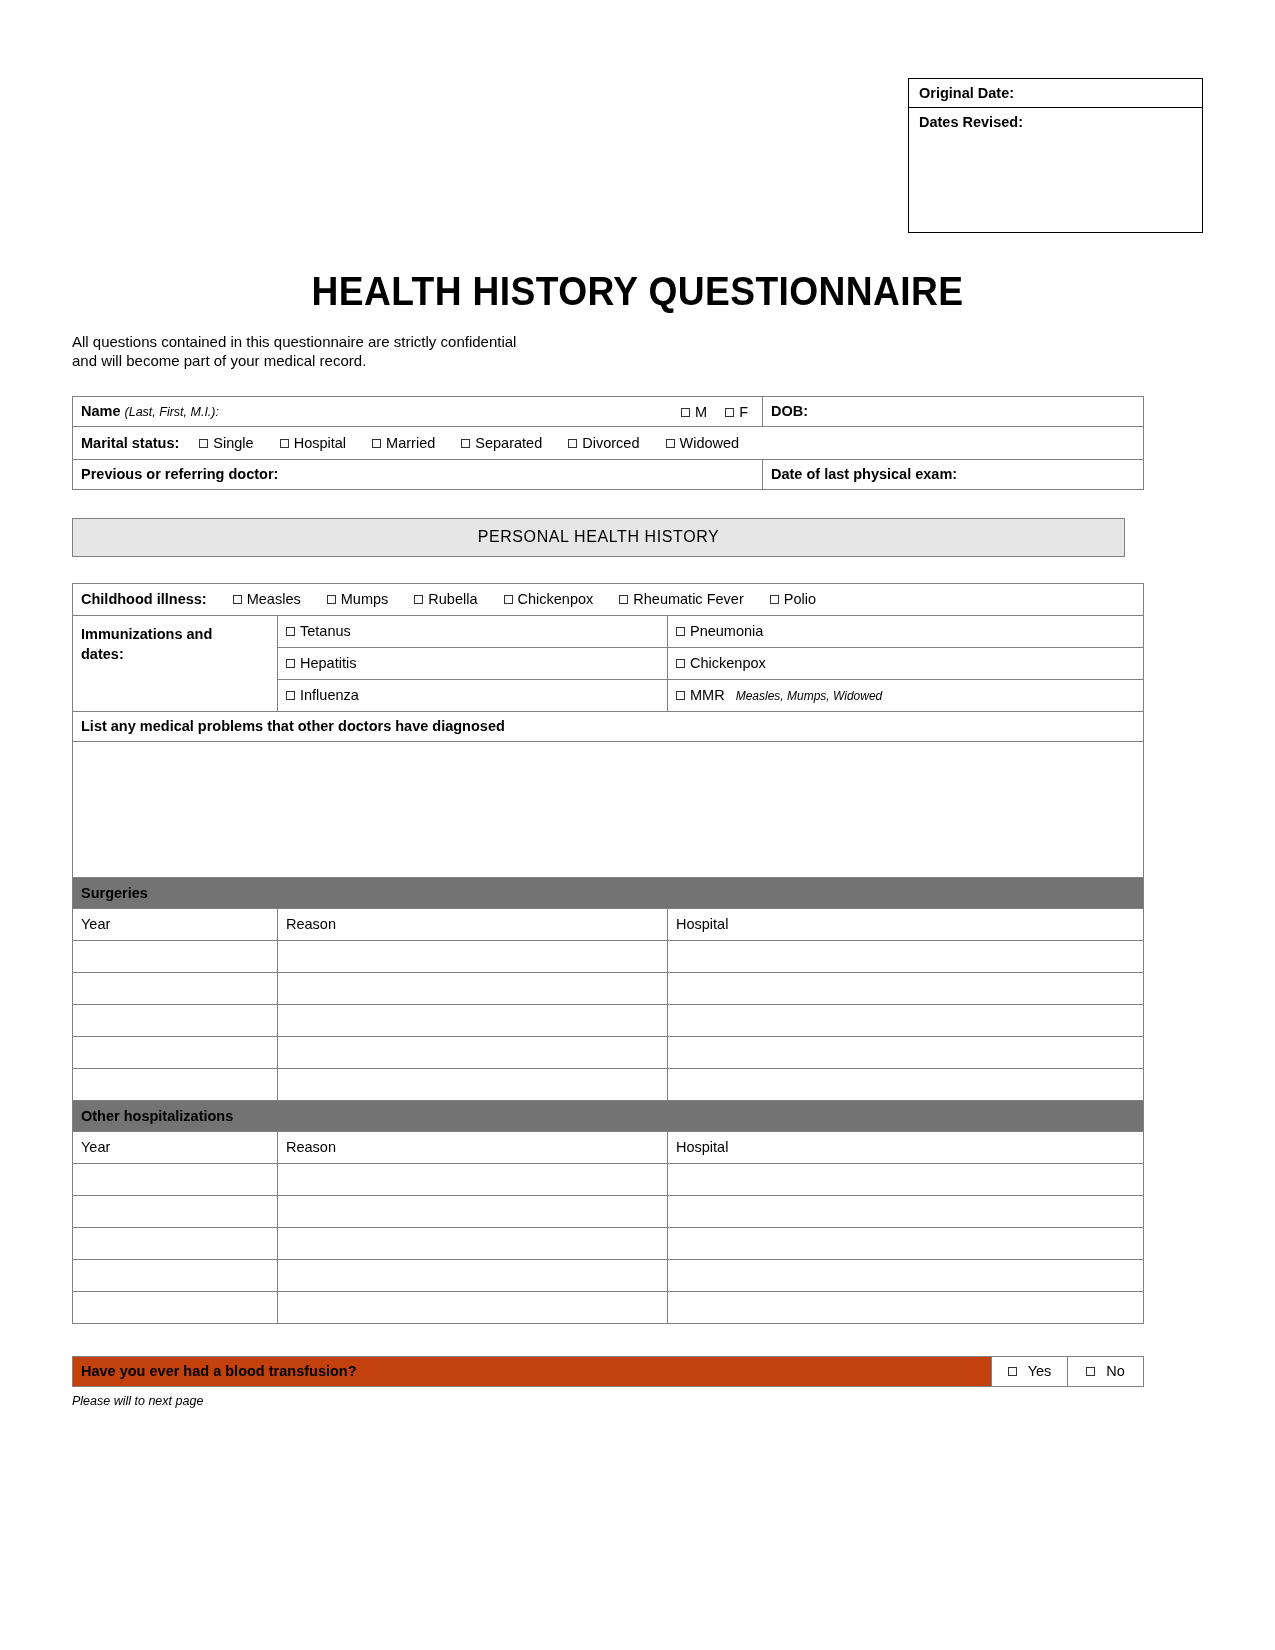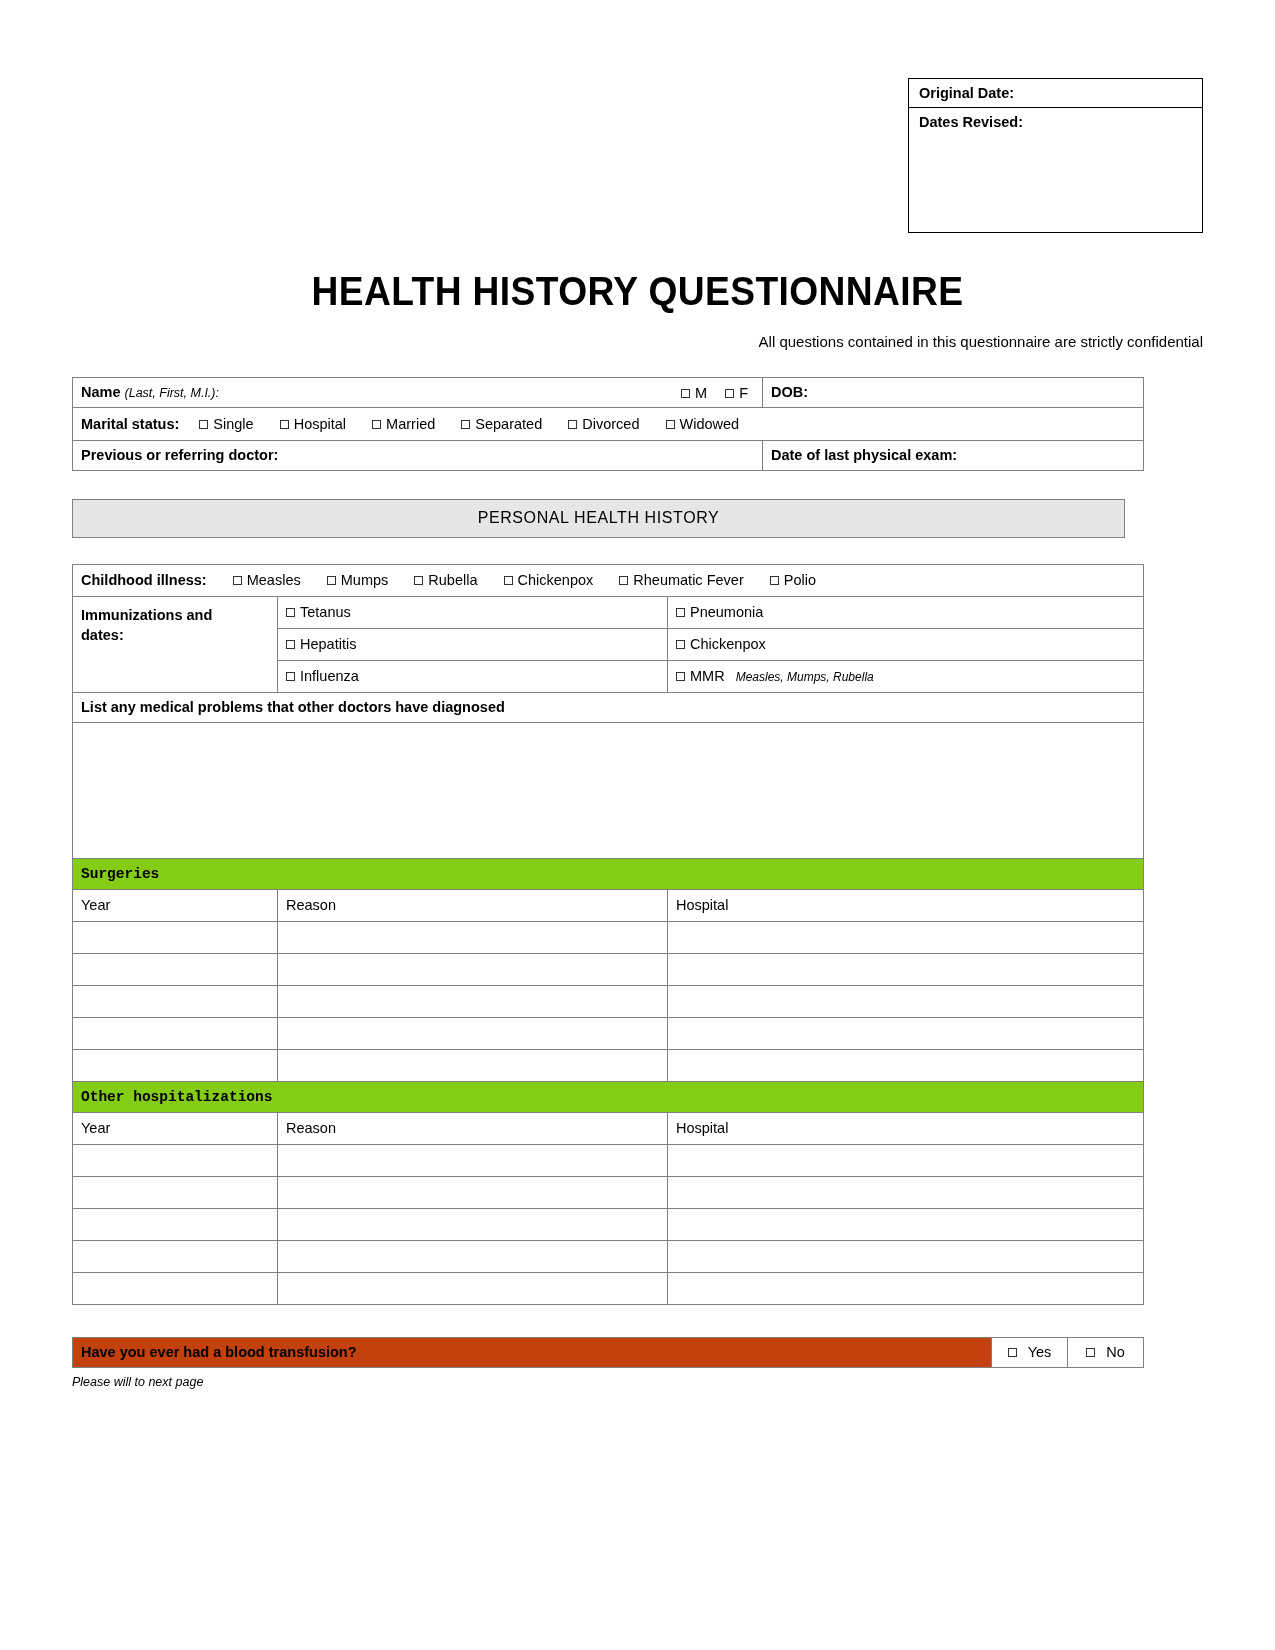--- a/index.html
+++ b/index.html
@@ -53,21 +53,21 @@
   .title {
     text-align: center;
     font-size: 40px;
     font-weight: bold;
     letter-spacing: 0.4px;
     margin: 36px 0 0 0;
     font-family: "Liberation Sans Narrow", "Liberation Sans", sans-serif;
     transform: scaleX(0.93);
   }
   .subtitle {
-    text-align: right;
+    text-align: left;
     font-size: 15px;
     line-height: 19px;
     margin: 18px 0 0 0;
   }
 
   
   table.form {
     border-collapse: collapse;
     width: 1071px;
     table-layout: fixed;
@@ -143,25 +143,24 @@
   .imm-cell { height: 32px; }
 
   .diag-head {
     font-weight: bold;
     font-size: 14.5px;
     height: 30px;
   }
   .diag-area { height: 136px; }
 
   .sec-head {
-    background: #84cc16;
+    background: #737373;
     font-weight: bold;
     font-size: 14.5px;
     height: 31px;
-    font-family: Liberation Mono, monospace;
   }
   .col-head { height: 32px; font-size: 14.5px; }
   .row-blank { height: 32px; }
 
   
   .bt-wrap { margin-top: 32px; }
   .bt-q {
     background: #c2410c;
     font-weight: bold;
     font-size: 14.5px;
@@ -192,20 +191,21 @@
       </div>
       <div class="revbox-row second">
         <span>Dates Revised:</span>
       </div>
     </div>
   </div>
 
   <div class="title">HEALTH HISTORY QUESTIONNAIRE</div>
   <div class="subtitle">
     <div>All questions contained in this questionnaire are strictly confidential</div>
+    <div>and will become part of your medical record.</div>
   </div>
 
   <table class="form blk1">
     <colgroup>
         <col style="width:690px">
         <col style="width:381px">
       </colgroup>
     <tbody>
       <tr class="nm-row">
         <td class="nm-cell">
@@ -282,21 +282,21 @@
         <td class="imm-cell">
           <span class="cbx"></span><span>Chickenpox</span>
         </td>
       </tr>
       <tr>
         <td class="imm-cell">
           <span class="cbx"></span><span>Influenza</span>
         </td>
         <td class="imm-cell">
           <span class="cbx"></span><span>MMR</span>
-          <span class="ital-sm" style="margin-left:7px">Measles, Mumps, Rubella</span>
+          <span class="ital-sm" style="margin-left:7px">Measles, Mumps, Widowed</span>
         </td>
       </tr>
 
       <tr>
         <td colspan="3" class="diag-head">List any medical problems that other doctors have diagnosed</td>
       </tr>
       <tr>
         <td colspan="3" class="diag-area"></td>
       </tr>
 

